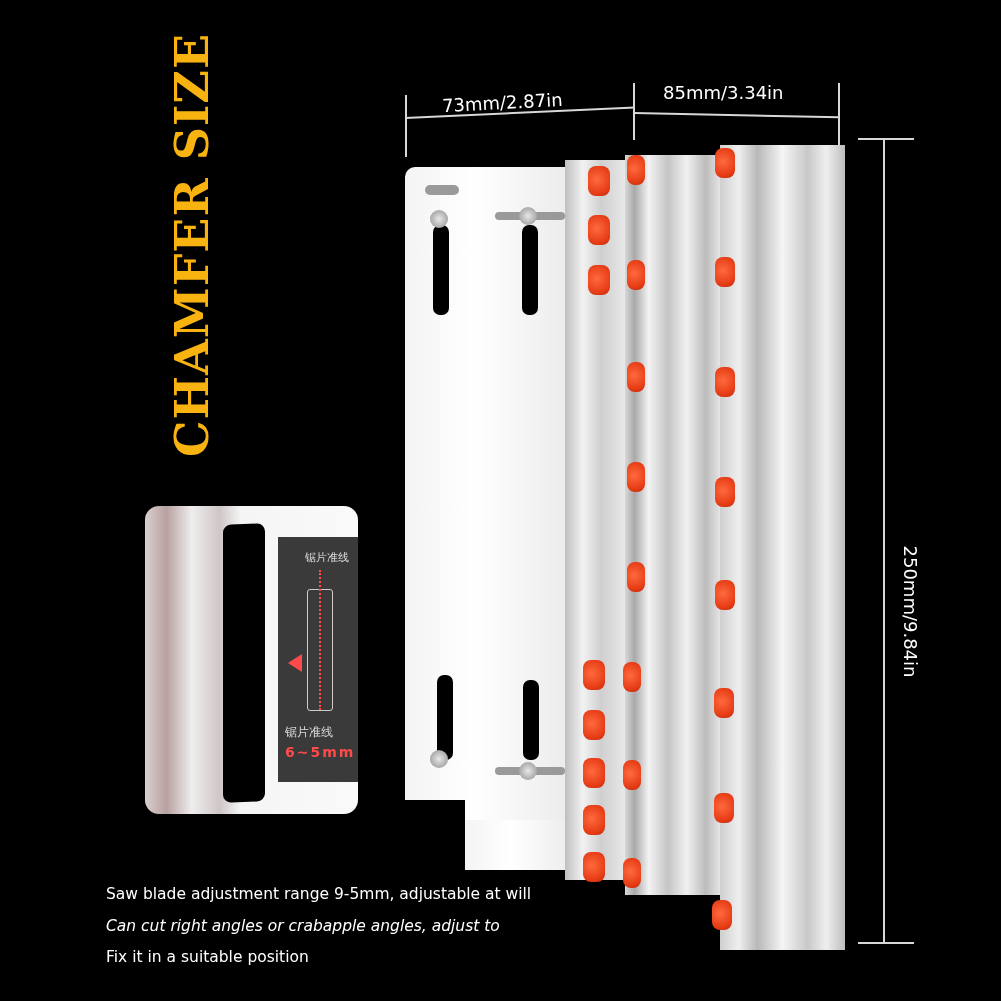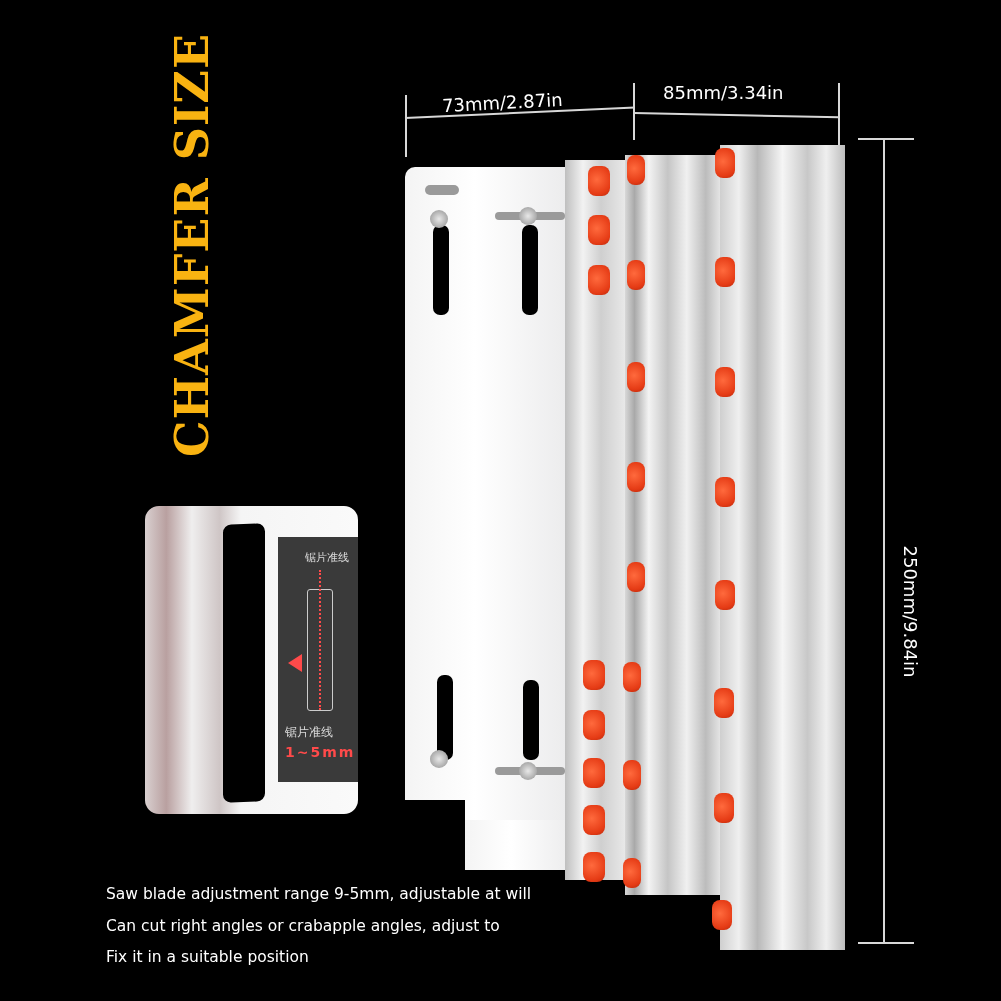--- a/index.html
+++ b/index.html
@@ -106,18 +106,18 @@
 </div>
 
 <div class="abs inset">
   <div class="inset-slot"></div>
   <div class="inset-label"></div>
   <div class="inset-cn" style="left:160px;top:44px;">锯片准线</div>
   <div class="inset-bracket"></div>
   <div class="inset-dash"></div>
   <div class="inset-arrow"></div>
   <div class="inset-cn" style="left:140px;top:218px;font-size:12px;">锯片准线</div>
-  <div class="inset-range">1~5mm</div>
+  <div class="inset-range">6~5mm</div>
 </div>
 
 <div class="caption" style="top:885px;">Saw blade adjustment range 9-5mm, adjustable at will</div>
-<div class="caption" style="top:917px;">Can cut right angles or crabapple angles, adjust to</div>
+<div class="caption" style="top:917px;font-style:italic;">Can cut right angles or crabapple angles, adjust to</div>
 <div class="caption" style="top:948px;">Fix it in a suitable position</div>
 
 </body></html>

